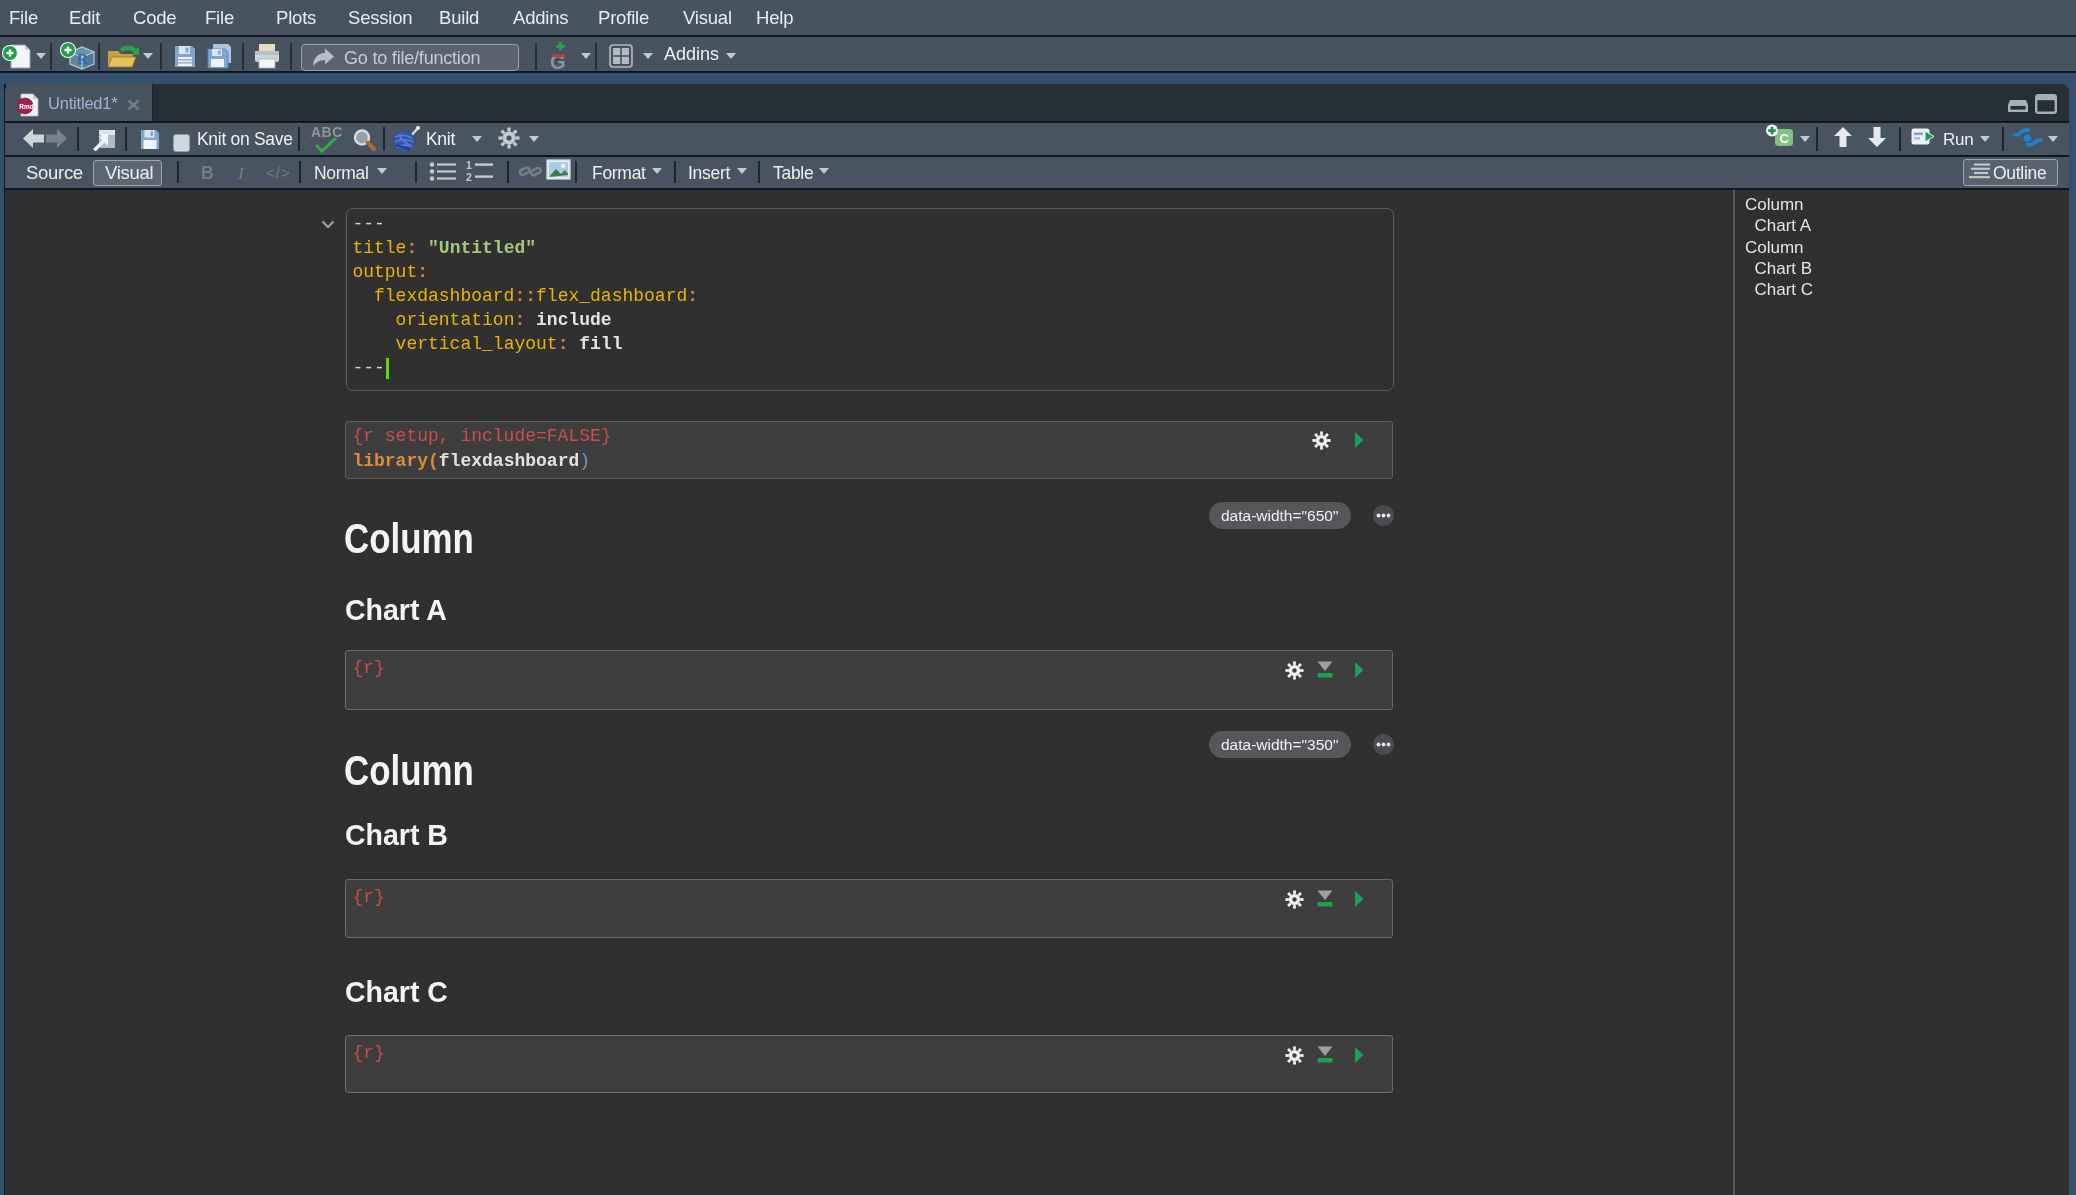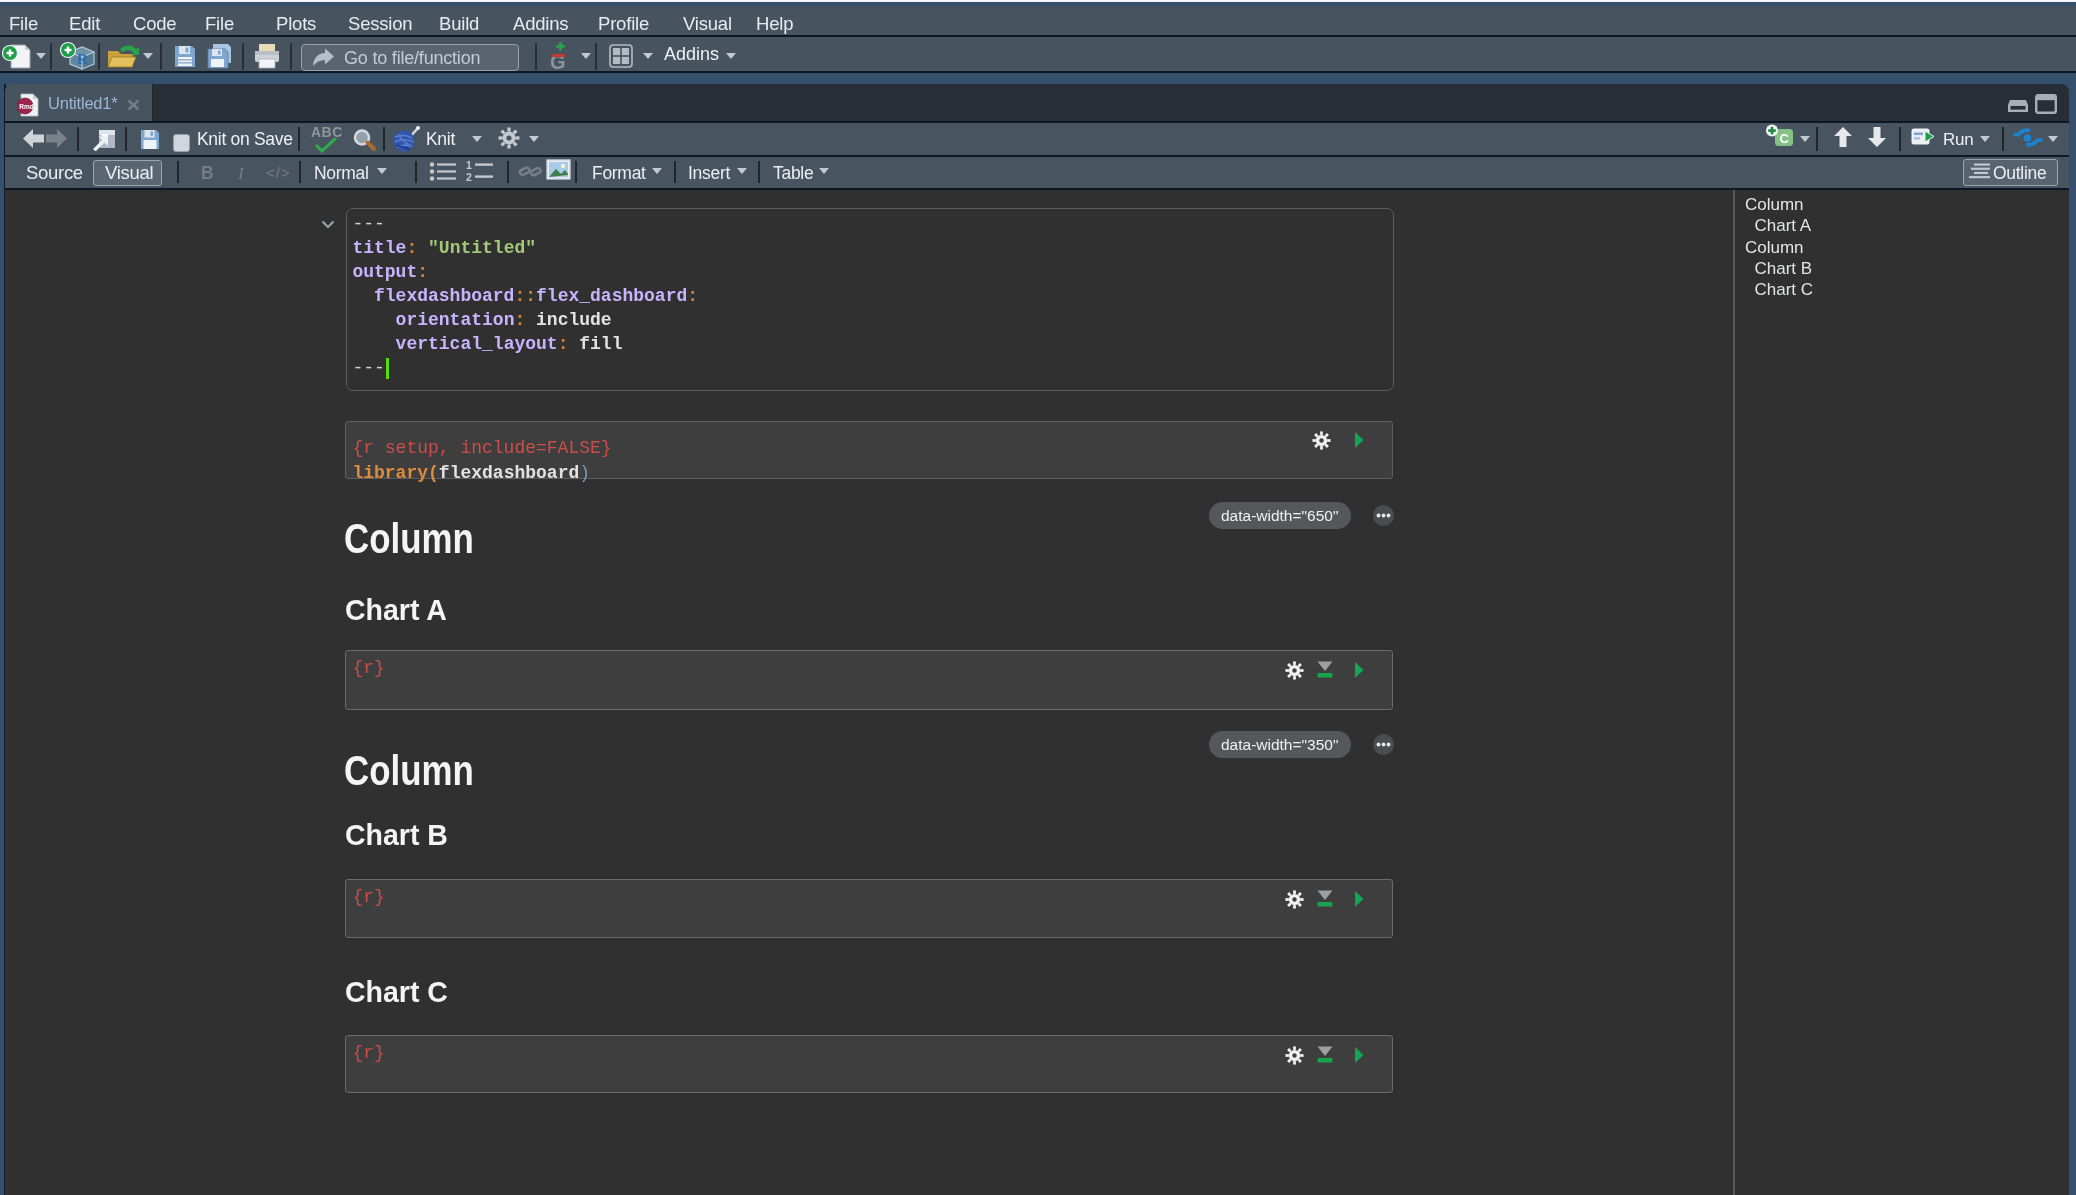--- a/index.html
+++ b/index.html
@@ -18,31 +18,31 @@
 .paneline{position:absolute;background:#131c26}
 .t3{position:absolute;top:123px;height:32px;line-height:33px;font-size:17.5px;color:#eef1f4;letter-spacing:-0.3px}
 .t4{position:absolute;top:157px;height:42px;line-height:32px;font-size:17.5px;color:#ebeef1;letter-spacing:-0.3px}
 .s2{position:absolute;top:43px;width:2px;height:27px;background:#272e37}
 .s3{position:absolute;top:127px;width:2px;height:24px;background:#20262d}
 .s4{position:absolute;top:161px;width:2px;height:22px;background:#20262d}
 .crt{position:absolute;width:0;height:0;border-left:5.5px solid transparent;border-right:5.5px solid transparent;border-top:6.5px solid #c3c9cf}
 .vbtn{position:absolute;background:#5a6672;border:1.5px solid #9aa5af;border-radius:3px}
 .chunk{position:absolute;left:345px;width:1048px;background:#3e3e3e;border:1px solid #6b6b6b;border-radius:3px;box-sizing:border-box}
 .code{position:absolute;margin:0;font-family:"Liberation Mono",monospace;font-size:18px;white-space:pre}
-.key{color:#c4b5fd;font-weight:bold}.col{color:#dd8430;font-weight:bold}.str{color:#a2c878;font-weight:bold}.wht{color:#e2e2e2;font-weight:bold}.red{color:#cb4e4a}.fn{color:#dd8c3c;font-weight:bold}.pb{color:#6d9bbf}.dsh{color:#d4d4d4}
+.key{color:#eab308;font-weight:normal}.col{color:#dd8430;font-weight:bold}.str{color:#a2c878;font-weight:bold}.wht{color:#e2e2e2;font-weight:bold}.red{color:#cb4e4a}.fn{color:#dd8c3c;font-weight:bold}.pb{color:#6d9bbf}.dsh{color:#d4d4d4}
 .h1{position:absolute;font-size:42px;font-weight:bold;color:#f4f4f4;line-height:1;transform:scaleX(0.83);transform-origin:0 0}
 .h3{position:absolute;font-size:30px;font-weight:bold;color:#f4f4f4;line-height:1;transform:scaleX(0.95);transform-origin:0 0}
 .pill{position:absolute;width:142px;height:27px;border-radius:14px;background:#55575b;color:#eef0f2;font-size:15.5px;text-align:center;line-height:27px}
 .dots{position:absolute;width:21px;height:21px;border-radius:50%;background:#4a4c4f}
 .outl{position:absolute;left:1745px;top:194px;font-size:17px;line-height:21.3px;color:#e2e4e6}
 </style>
 </head>
 <body>
 <div class="abs" style="left:0;top:0;width:2076px;height:1.5px;background:#f5f7f9"></div>
-<div class="menubar" style="top:6px;height:51px">
+<div class="menubar" style="top:0;height:51px">
 <span style="left:9px">File</span>
 <span style="left:69px">Edit</span>
 <span style="left:133px">Code</span>
 <span style="left:205px">File</span>
 <span style="left:276px">Plots</span>
 <span style="left:348px">Session</span>
 <span style="left:439px">Build</span>
 <span style="left:513px">Addins</span>
 <span style="left:598px">Profile</span>
 <span style="left:683px">Visual</span>
@@ -320,21 +320,21 @@
 <pre class="code" style="left:352.4px;top:211.5px;line-height:24px"><span class="dsh">---</span>
 <span class="key">title</span><span class="col">:</span> <span class="str">"Untitled"</span>
 <span class="key">output</span><span class="col">:</span>
   <span class="key">flexdashboard</span><span class="col">::</span><span class="key">flex_dashboard</span><span class="col">:</span>
     <span class="key">orientation</span><span class="col">:</span> <span class="wht">include</span>
     <span class="key">vertical_layout</span><span class="col">:</span> <span class="wht">fill</span>
 <span class="dsh">---</span></pre>
 <div class="abs" style="left:385.8px;top:358px;width:3.5px;height:21px;background:#55dd0d"></div>
 
 <div class="chunk" style="top:421px;height:58px;border-color:#5f5f5f"></div>
-<pre class="code" style="left:352.4px;top:436px;line-height:25px"><span class="red">{r setup, include=FALSE}</span>
+<pre class="code" style="left:352.4px;top:424px;line-height:25px"><span class="red">{r setup, include=FALSE}</span>
 <span class="fn">library</span><span class="fn">(</span><span class="wht" style="font-weight:bold">flexdashboard</span><span class="pb">)</span></pre>
 <svg class="abs" style="left:1312px;top:431px" width="19" height="19" viewBox="0 0 22 22">
  <g fill="#f2f2f2">
       <circle cx="11" cy="11" r="6.5"></circle>
  <g>
         <rect x="9.4" y="0.5" width="3.2" height="4"></rect>
         <rect x="9.4" y="17.5" width="3.2" height="4"></rect>
         <rect x="0.5" y="9.4" width="4" height="3.2"></rect>
         <rect x="17.5" y="9.4" width="4" height="3.2"></rect>
  <g transform="rotate(45 11 11)">

